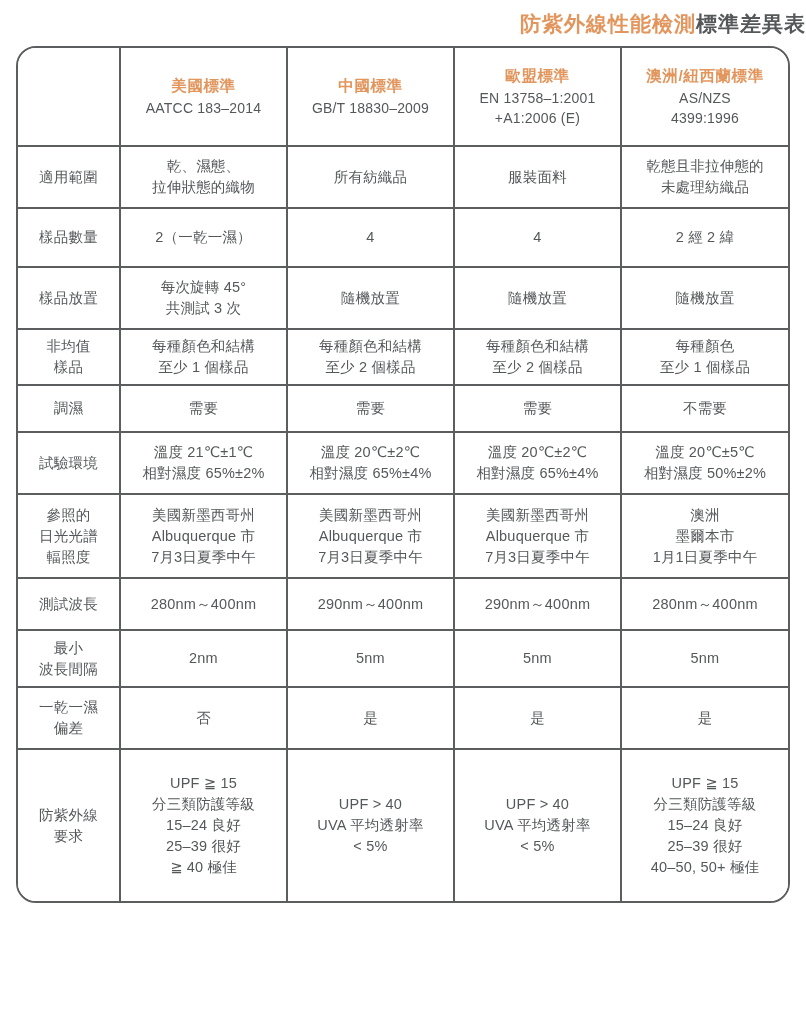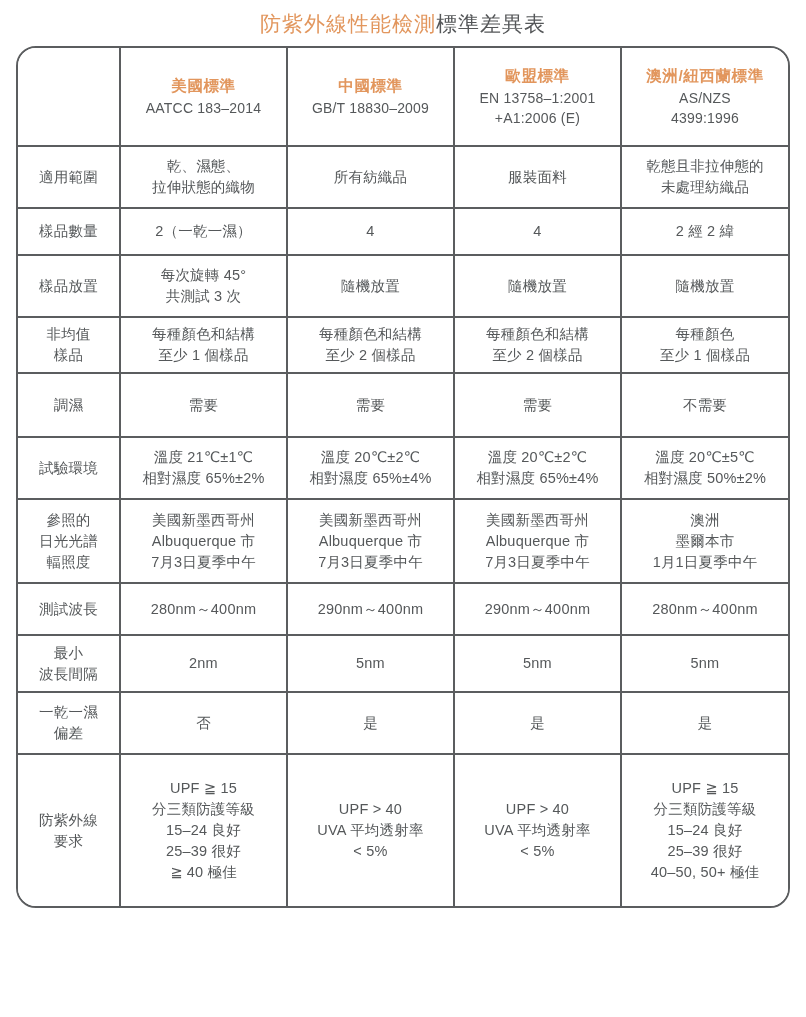--- a/index.html
+++ b/index.html
@@ -15,23 +15,23 @@
   .page {
     width: 806px;
     height: 1017px;
     position: relative;
     background: #ffffff;
     overflow: hidden;
   }
 
   
   .title {
-    text-align: center;
+    text-align: right;
     font-size: 21px;
-    font-weight: normal;
+    font-weight: bold;
     letter-spacing: 1px;
     padding: 11px 0 10px 0;
     line-height: 1.2;
     white-space: nowrap;
   }
   .title .accent { color: #e2965d; }
   .title .plain  { color: #555759; }
 
   
   .table-wrap {
@@ -94,24 +94,24 @@
     letter-spacing: 1px;
     line-height: 1.45;
   }
 
   
   .ln { display: block; white-space: nowrap; }
   .cell-sm { font-size: 13.5px; letter-spacing: 0; }
 
   
   tr.r-scope td   { height: 62px; }
-  tr.r-qty td     { height: 47px; }
+  tr.r-qty td     { height: 59px; }
   tr.r-place td   { height: 62px; }
   tr.r-nonuni td  { height: 44px; }
-  tr.r-cond td    { height: 64px; }
+  tr.r-cond td    { height: 47px; }
   tr.r-env td     { height: 62px; }
   tr.r-spec td    { height: 84px; }
   tr.r-wave td    { height: 52px; }
   tr.r-interval td{ height: 57px; }
   tr.r-sd td      { height: 62px; }
   tr.r-req td     { height: 152px; }
 </style>
 </head>
 <body>
 

